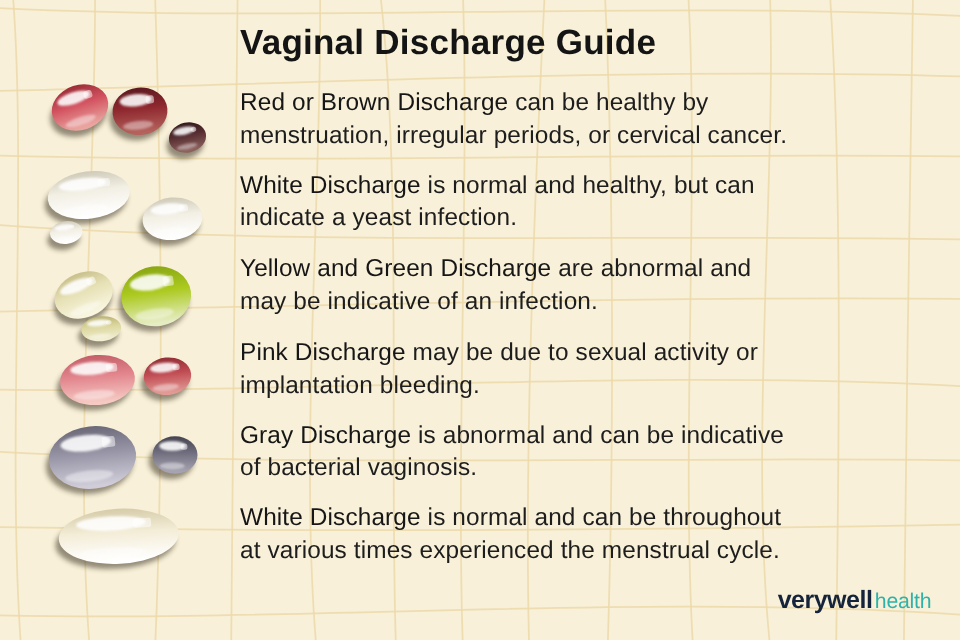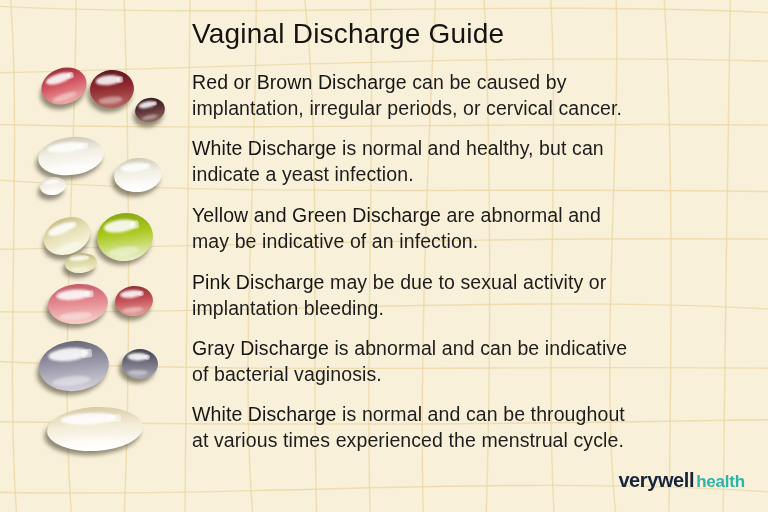--- a/index.html
+++ b/index.html
@@ -7,21 +7,21 @@
     position:relative;
     width:768px;height:512px;
     background:#f8f0d8;
     overflow:hidden;
     font-family:"Liberation Sans", sans-serif;
   }
   #grid-svg, #droplets-svg{position:absolute;top:0;left:0;}
   #droplets-svg{z-index:2;}
   .title{
     position:absolute;left:192px;top:18px;z-index:3;
-    font-size:28px;font-weight:400;color:#141414;letter-spacing:.2px;
+    font-size:28px;font-weight:700;color:#141414;letter-spacing:.2px;
   }
   .entry{
     position:absolute;left:192px;width:540px;z-index:3;
     font-size:19.5px;line-height:25.8px;color:#1d1d1d;letter-spacing:.1px;
   }
   .entry b{font-weight:400;color:#161616;}
   .logo{
     position:absolute;right:23px;top:468px;z-index:3;
     display:flex;align-items:baseline;gap:2px;
     line-height:24px;
@@ -236,22 +236,22 @@
       <ellipse cx="95" cy="429" rx="48" ry="22" fill="url(#grad13)"></ellipse>
       <ellipse cx="89.24" cy="418.44" rx="27.839999999999996" ry="5.720000000000001" fill="#ffffff" opacity="0.88" filter="url(#soft1)"></ellipse>
       <rect x="107" y="415.36" width="14.399999999999999" height="7.48" rx="2" fill="#ffffff" opacity="0.5"></rect>
       <ellipse cx="89.24" cy="441.76" rx="26.400000000000002" ry="3.96" fill="#ffffff" opacity="0.4" filter="url(#soft1)"></ellipse>
     </g>
     </svg>
 
   <div class="title">Vaginal Discharge Guide</div>
 
   <div class="entry" style="top:70px">
-    <b>Red or Brown Discharge</b><span> can be caused by</span><br>
-    <span>implantation, irregular periods, or cervical cancer.</span>
+    <b>Red or Brown Discharge</b><span> can be healthy by</span><br>
+    <span>menstruation, irregular periods, or cervical cancer.</span>
   </div>
   <div class="entry" style="top:136px">
     <b>White Discharge</b><span> is normal and healthy, but can</span><br>
     <span>indicate a yeast infection.</span>
   </div>
   <div class="entry" style="top:270px">
     <b>Pink Discharge</b><span> may be due to sexual activity or</span><br>
     <span>implantation bleeding.</span>
   </div>
   <div class="entry" style="top:203px">
@@ -262,16 +262,16 @@
     <b>Gray Discharge</b><span> is abnormal and can be indicative</span><br>
     <span>of bacterial vaginosis.</span>
   </div>
   <div class="entry" style="top:402px">
     <b>White Discharge</b><span> is normal and can be throughout</span><br>
     <span>at various times experienced the menstrual cycle.</span>
   </div>
 
   <div class="logo">
     <span class="brand" style="color: rgb(21, 36, 59);">verywell</span>
-    <span class="product" style="color: rgb(46, 179, 171); font-weight: bold;">health</span>
+    <span class="product" style="color: rgb(46, 179, 171);">health</span>
   </div>
 
 </div>
 
 </body></html>

